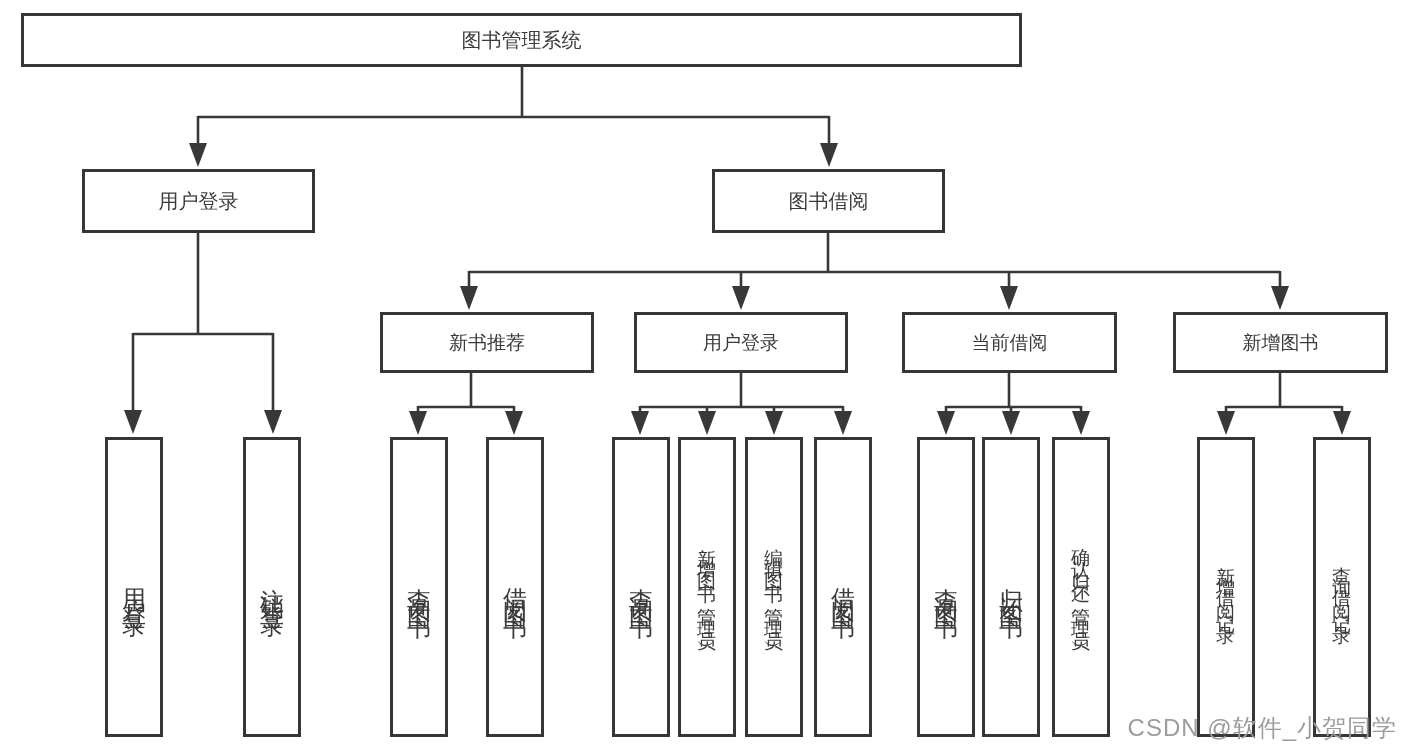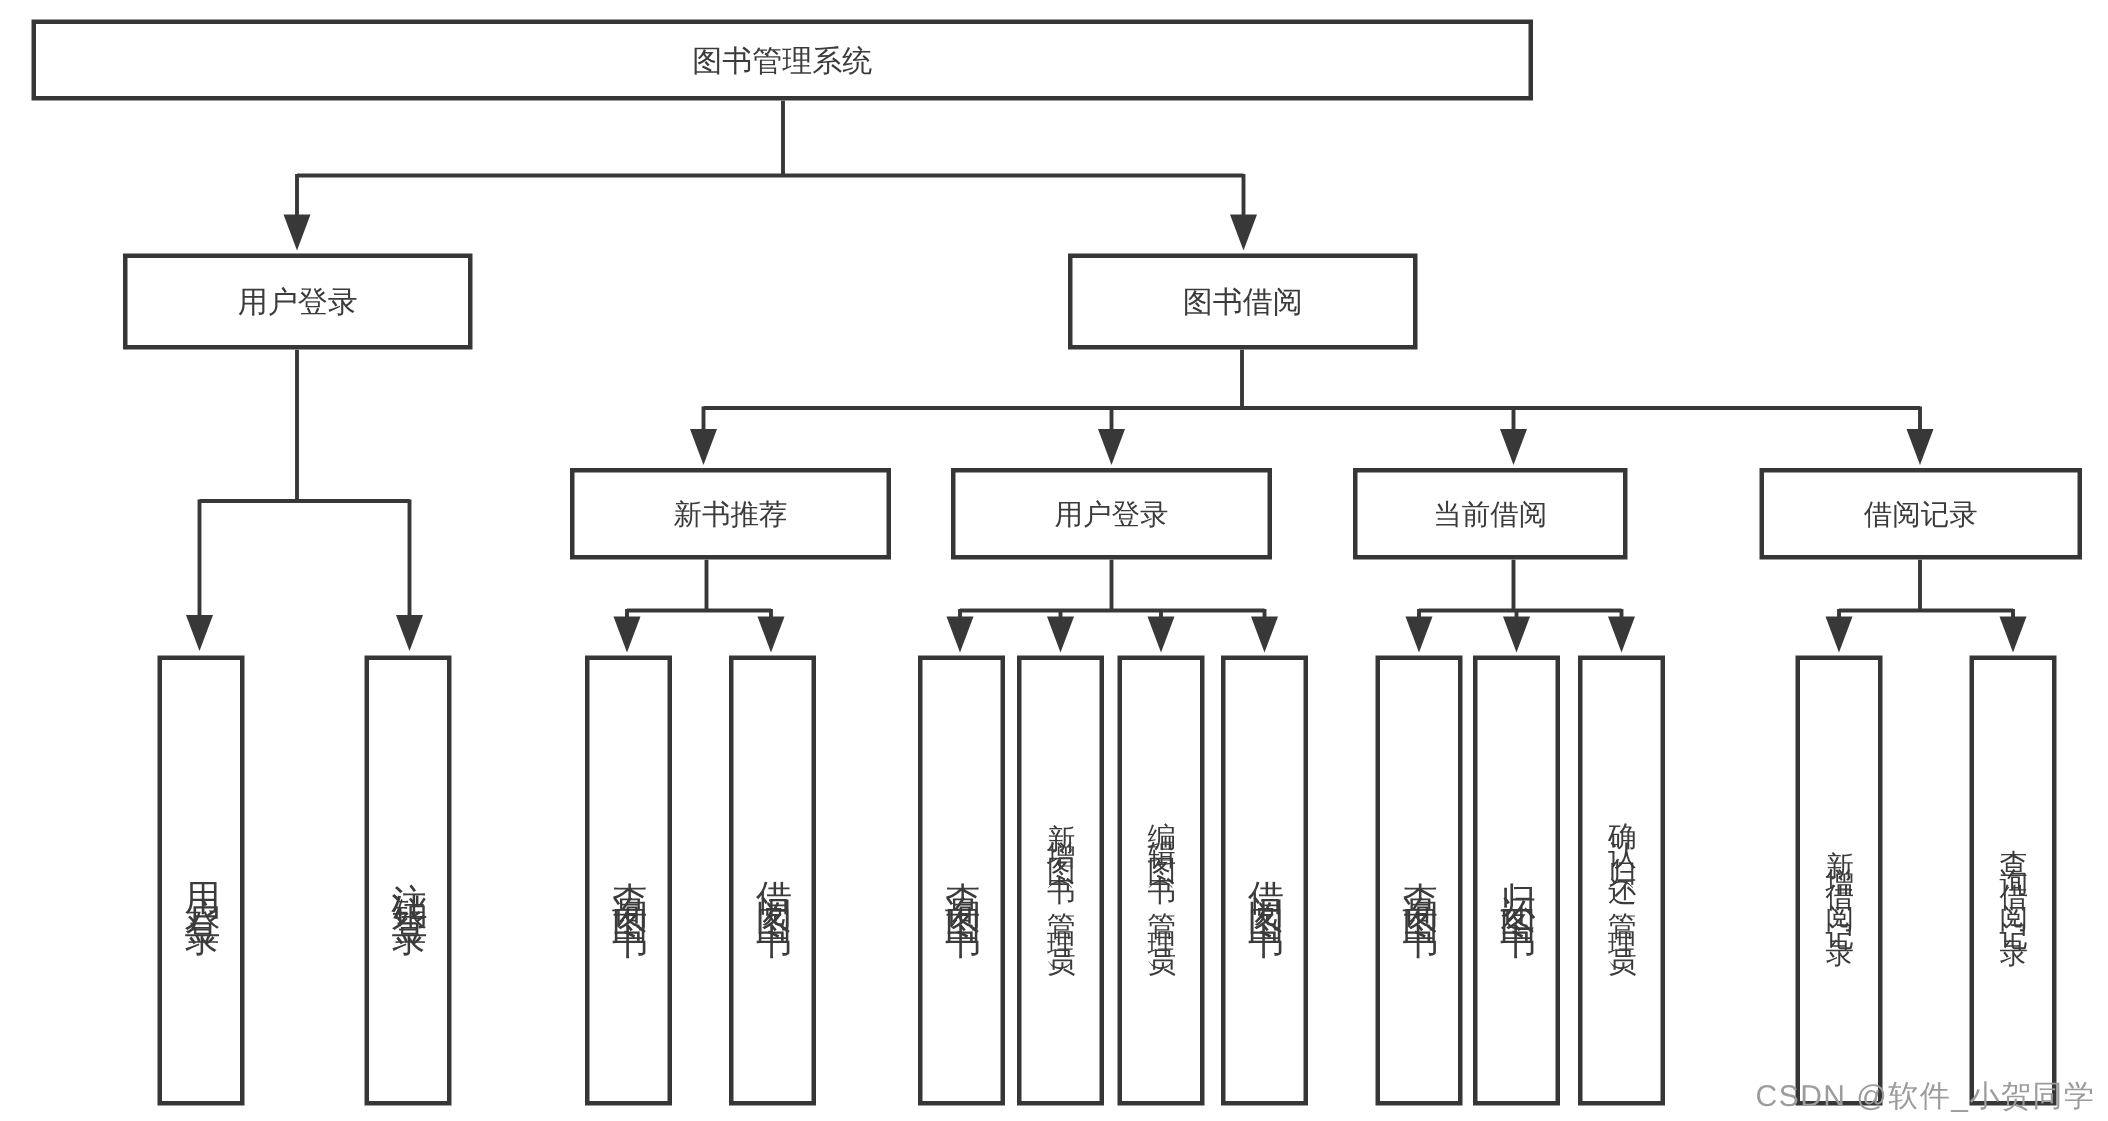--- a/index.html
+++ b/index.html
@@ -16,21 +16,21 @@
   .node-l2{height:64px;top:169px;width:233px;font-size:20px;}
   .node-l3{height:61px;top:312px;font-size:19px;}
   .leaf{top:437px;width:58px;height:300px;}
   .v-label{
     writing-mode:vertical-rl;text-orientation:mixed;
     font-size:24px;letter-spacing:9px;line-height:1;white-space:nowrap;
   }
   .v-label.dense{font-size:19px;letter-spacing:12px;}
   .watermark{
     position:absolute;right:8px;bottom:3px;z-index:3;
-    font-size:20px;color:#9c9c9c;letter-spacing:1px;
+    font-size:24px;color:#9c9c9c;letter-spacing:1px;
   }
 </style>
 </head>
 <body>
 
 <div class="canvas">
 
   <svg class="wires" width="1405" height="747" viewBox="0 0 1405 747" stroke="#383838" stroke-width="2.6" fill="#383838">
 
     <path d="M522 67 V117" fill="none"></path>
@@ -103,25 +103,25 @@
   <div class="node node-l2" style="left:712px;">
     <span>图书借阅</span>
   </div>
 
   <div class="node node-l3" style="left:380px;width:214px;">
     <span>新书推荐</span>
   </div>
   <div class="node node-l3" style="left:634px;width:214px;">
     <span>用户登录</span>
   </div>
-  <div class="node node-l3" style="left:902px;width:183px;">
+  <div class="node node-l3" style="left:902px;width:215px;">
     <span>当前借阅</span>
   </div>
   <div class="node node-l3" style="left:1173px;width:215px;">
-    <span>借阅记录</span>
+    <span>新增图书</span>
   </div>
 
   <div class="node leaf" style="left:105px;">
     <span class="v-label">用户登录</span>
   </div>
   <div class="node leaf" style="left:243px;">
     <span class="v-label">注销登录</span>
   </div>
 
   <div class="node leaf" style="left:390px;">

